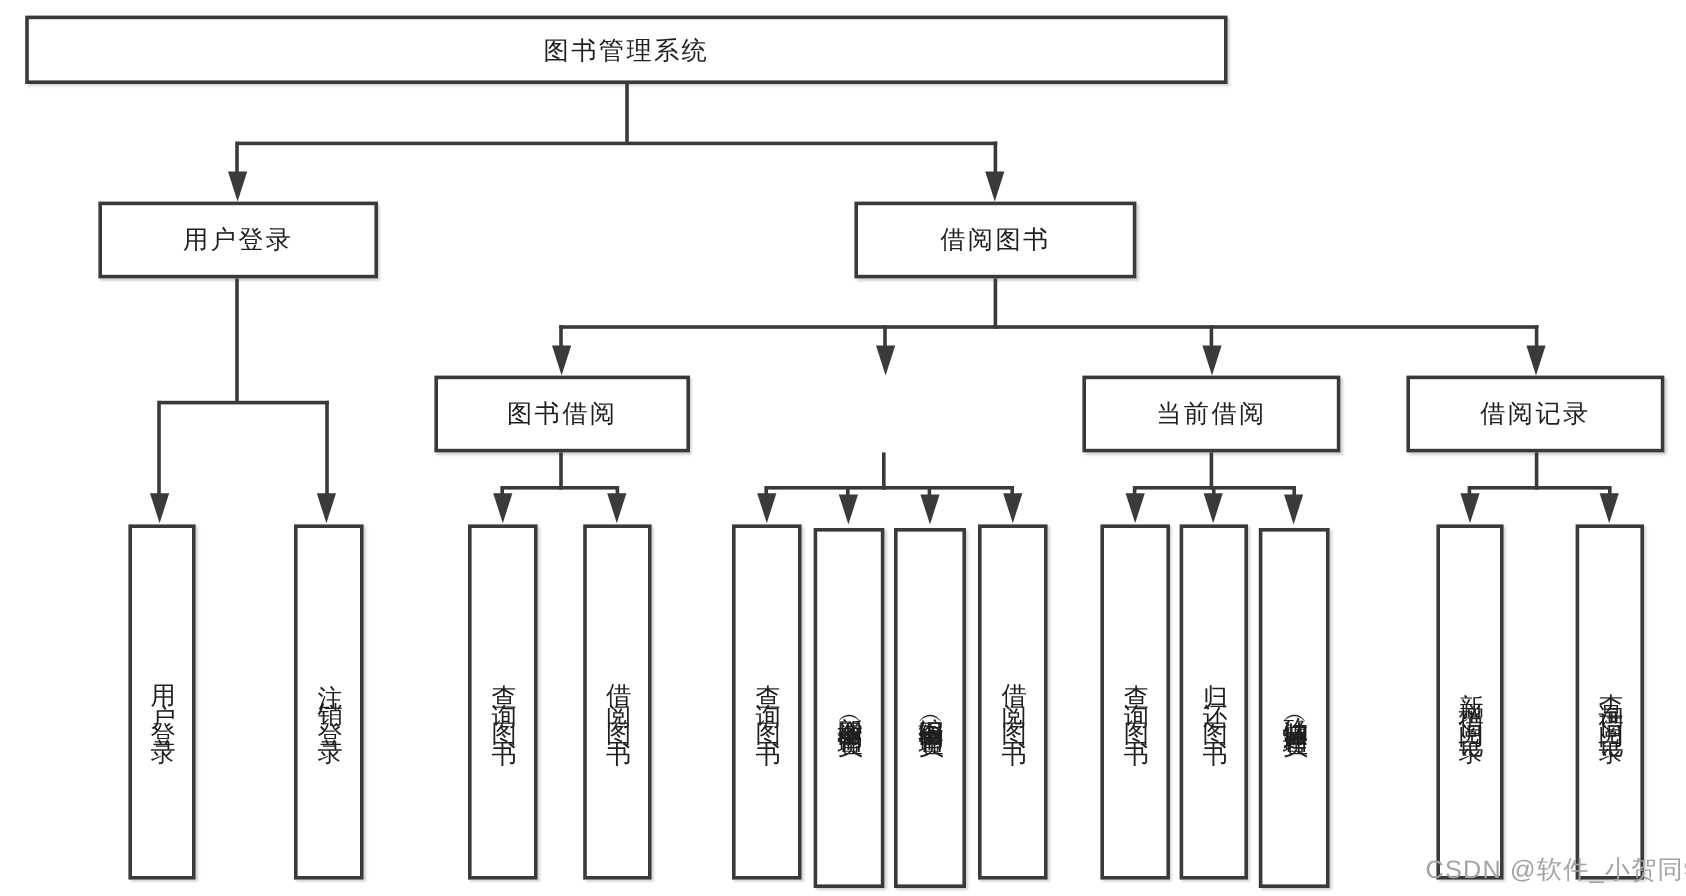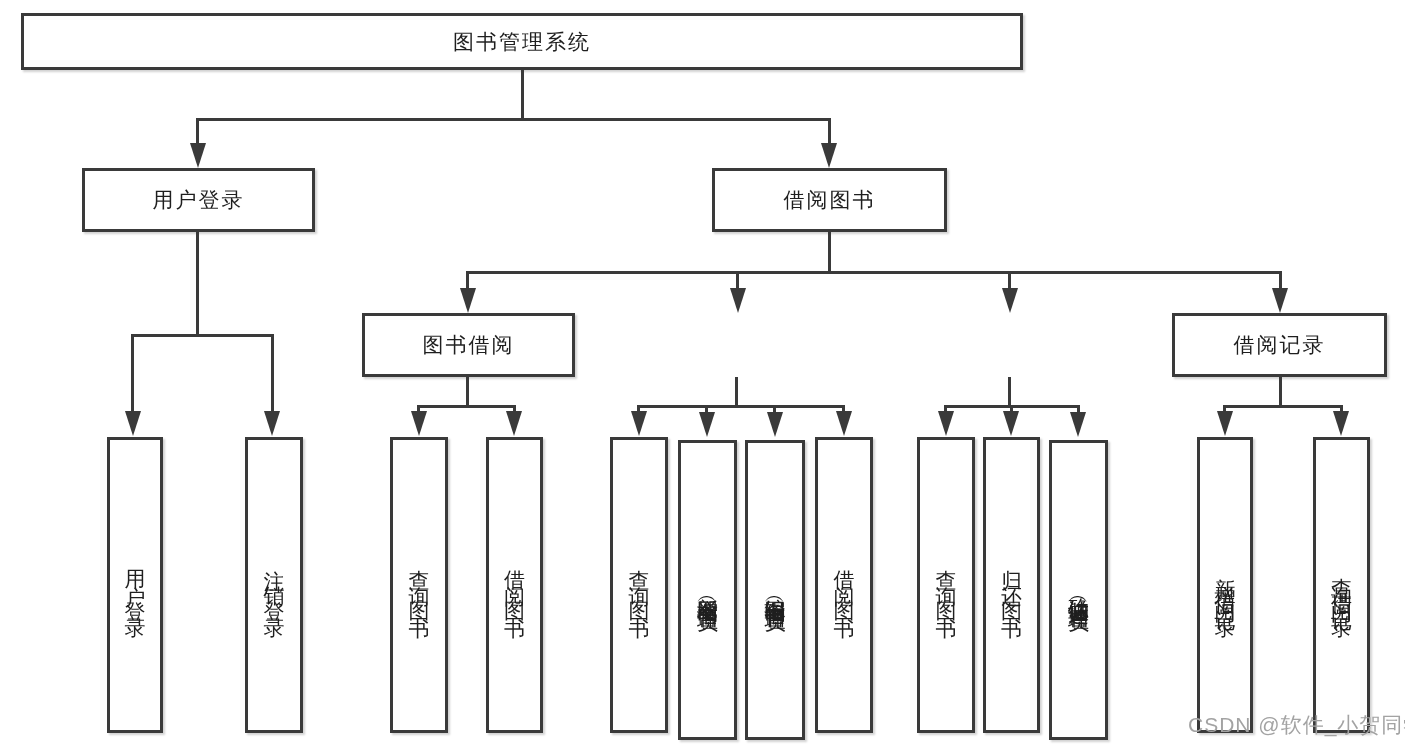--- a/index.html
+++ b/index.html
@@ -73,20 +73,23 @@
   <div class="arrow" style="left:460px;top:288px"></div>
   <div class="vline" style="left:736px;top:271px;height:20px"></div>
   <div class="arrow" style="left:730px;top:288px"></div>
   <div class="vline" style="left:1008px;top:271px;height:20px"></div>
   <div class="arrow" style="left:1002px;top:288px"></div>
   <div class="vline" style="left:1279px;top:271px;height:20px"></div>
   <div class="arrow" style="left:1272px;top:288px"></div>
 
   <div class="node h" style="left:362px;top:313px;width:213px;height:64px">
     <span>图书借阅</span>
+  </div>
+  <div class="node h" style="left:902px;top:313px;width:215px;height:64px">
+    <span>当前借阅</span>
   </div>
   <div class="node h" style="left:1172px;top:313px;width:215px;height:64px">
     <span>借阅记录</span>
   </div>
 
   <div class="vline" style="left:466px;top:377px;height:31px"></div>
   <div class="hline" style="left:418px;top:405px;width:97px"></div>
   <div class="vline" style="left:417px;top:405px;height:12px"></div>
   <div class="arrow" style="left:411px;top:411px"></div>
   <div class="vline" style="left:513px;top:405px;height:12px"></div>

